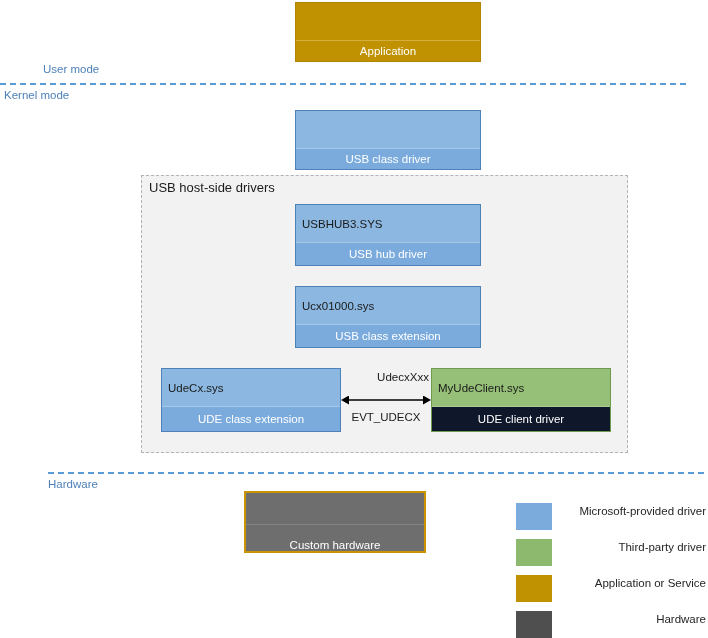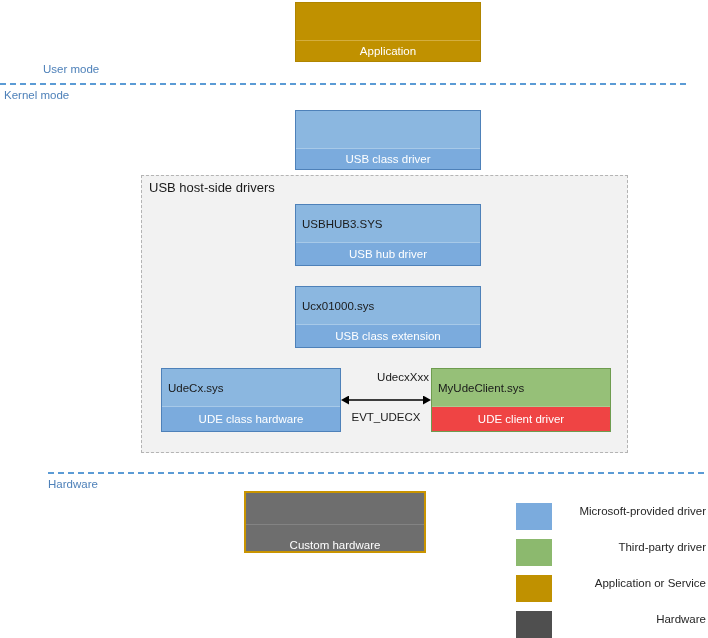--- a/index.html
+++ b/index.html
@@ -61,21 +61,21 @@
     border: 1px solid #4E81B9;
   }
   .node.blue .hdr {
     background: #8BB7E0;
     border-bottom: 1px solid #A7C9E8;
   }
   .node.blue .body { color: #ffffff; }
 
   
   .node.green {
-    background: #ef4444;
+    background: #0f172a;
     border: 1px solid #6E9C4F;
   }
   .node.green .hdr {
     background: #96C078;
     border-bottom: 1px solid #A9CC90;
   }
 
   
   .node.gold {
     background: #C09100;
@@ -204,21 +204,21 @@
     <div class="body">USB hub driver</div>
   </div>
 
   <div class="node blue" id="node-usb-class-extension" style="left:295px; top:286px; width:186px; height:62px;">
     <div class="hdr">Ucx01000.sys</div>
     <div class="body">USB class extension</div>
   </div>
 
   <div class="node blue" id="node-ude-class-extension" style="left:161px; top:368px; width:180px; height:64px;">
     <div class="hdr">UdeCx.sys</div>
-    <div class="body">UDE class hardware</div>
+    <div class="body">UDE class extension</div>
   </div>
 
   <div class="node green" id="node-ude-client-driver" style="left:431px; top:368px; width:180px; height:64px;">
     <div class="hdr">MyUdeClient.sys</div>
     <div class="body">UDE client driver</div>
   </div>
 
   <svg id="arrow-svg" viewBox="0 0 92 20">
     <defs>
       <marker id="ah-start" markerWidth="9" markerHeight="9" refX="8" refY="4.5" orient="auto" markerUnits="userSpaceOnUse">

